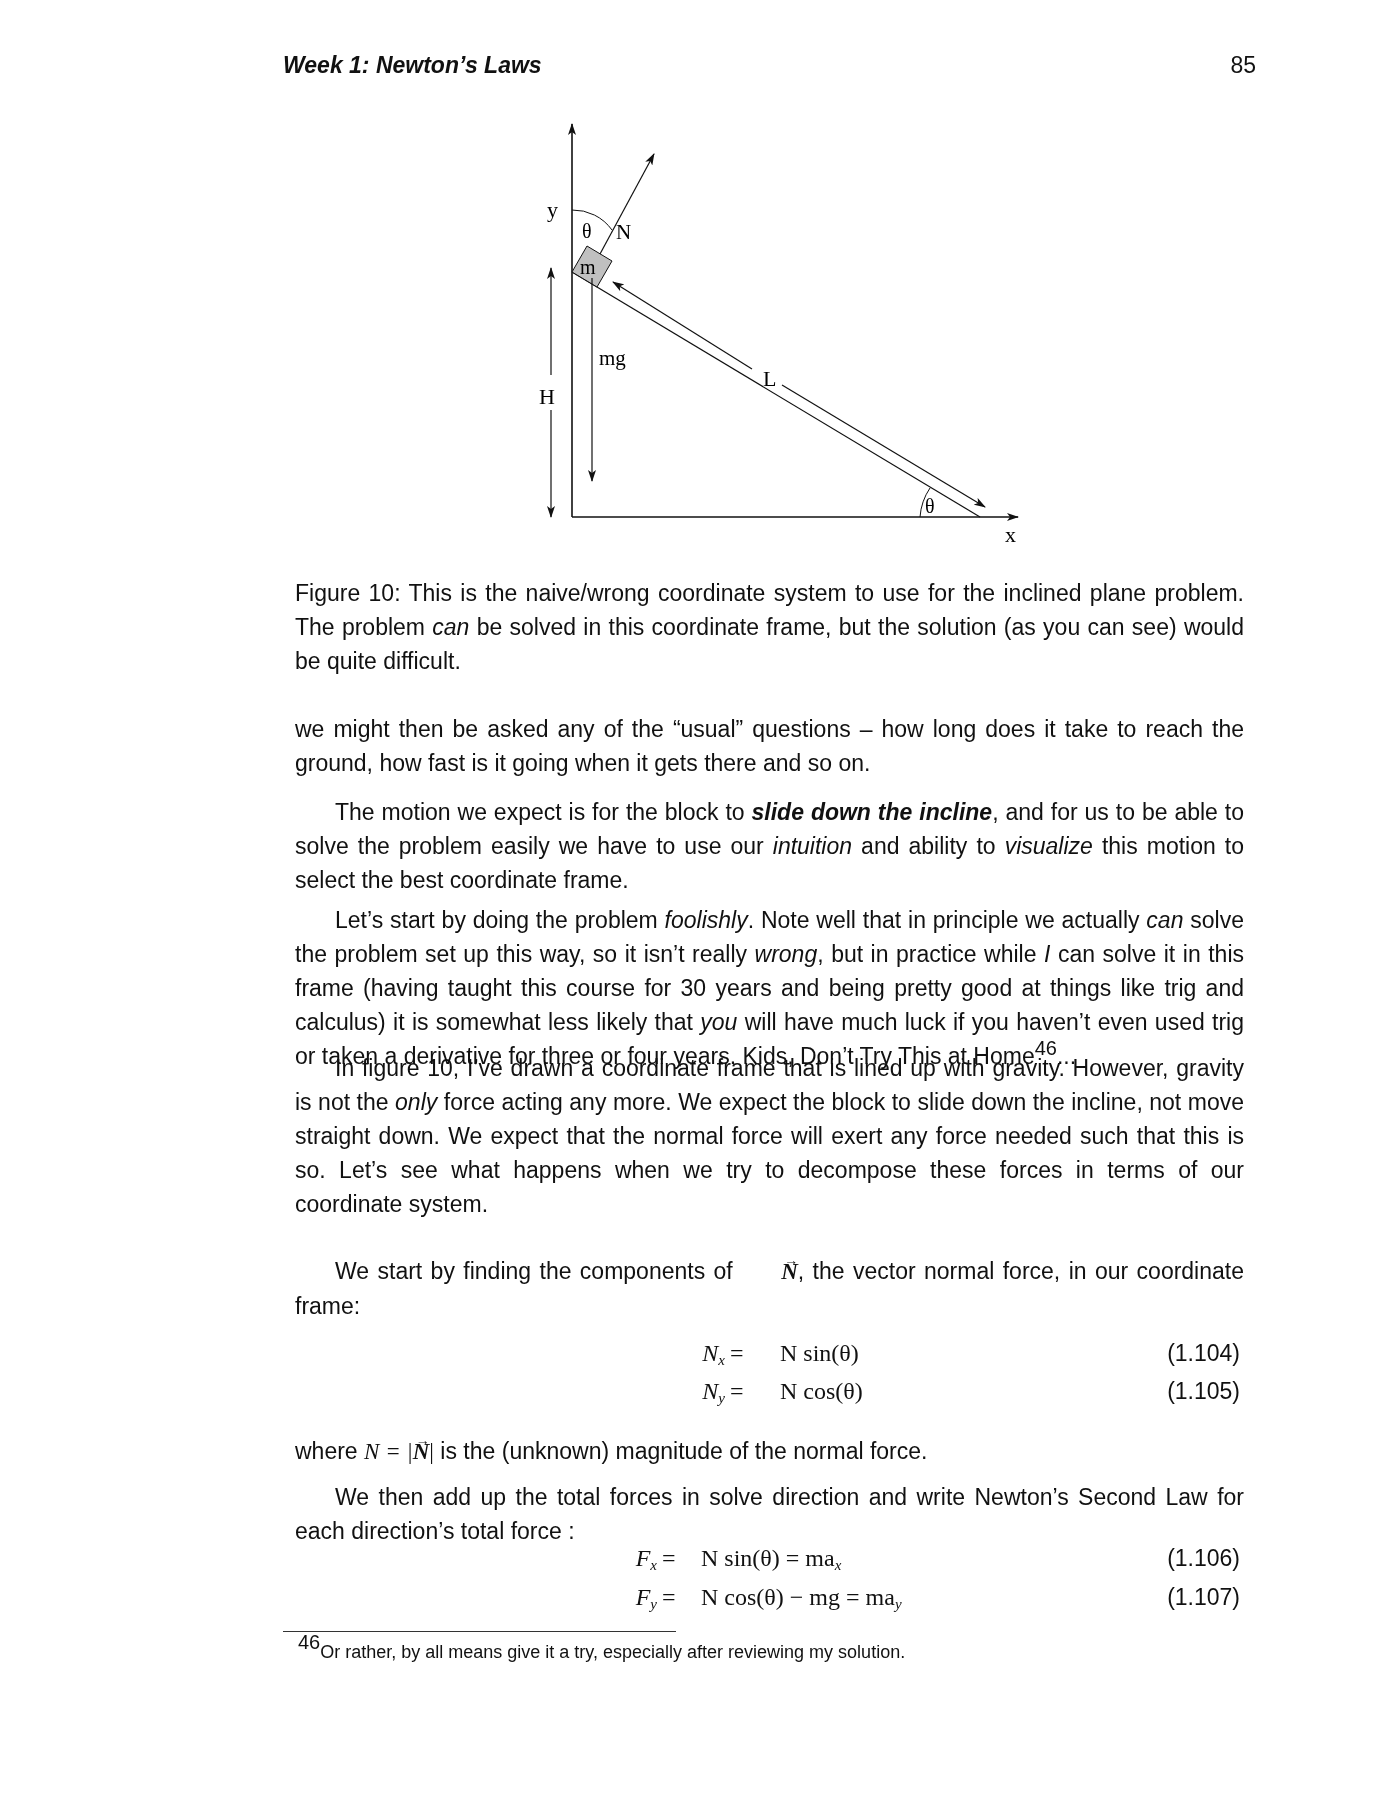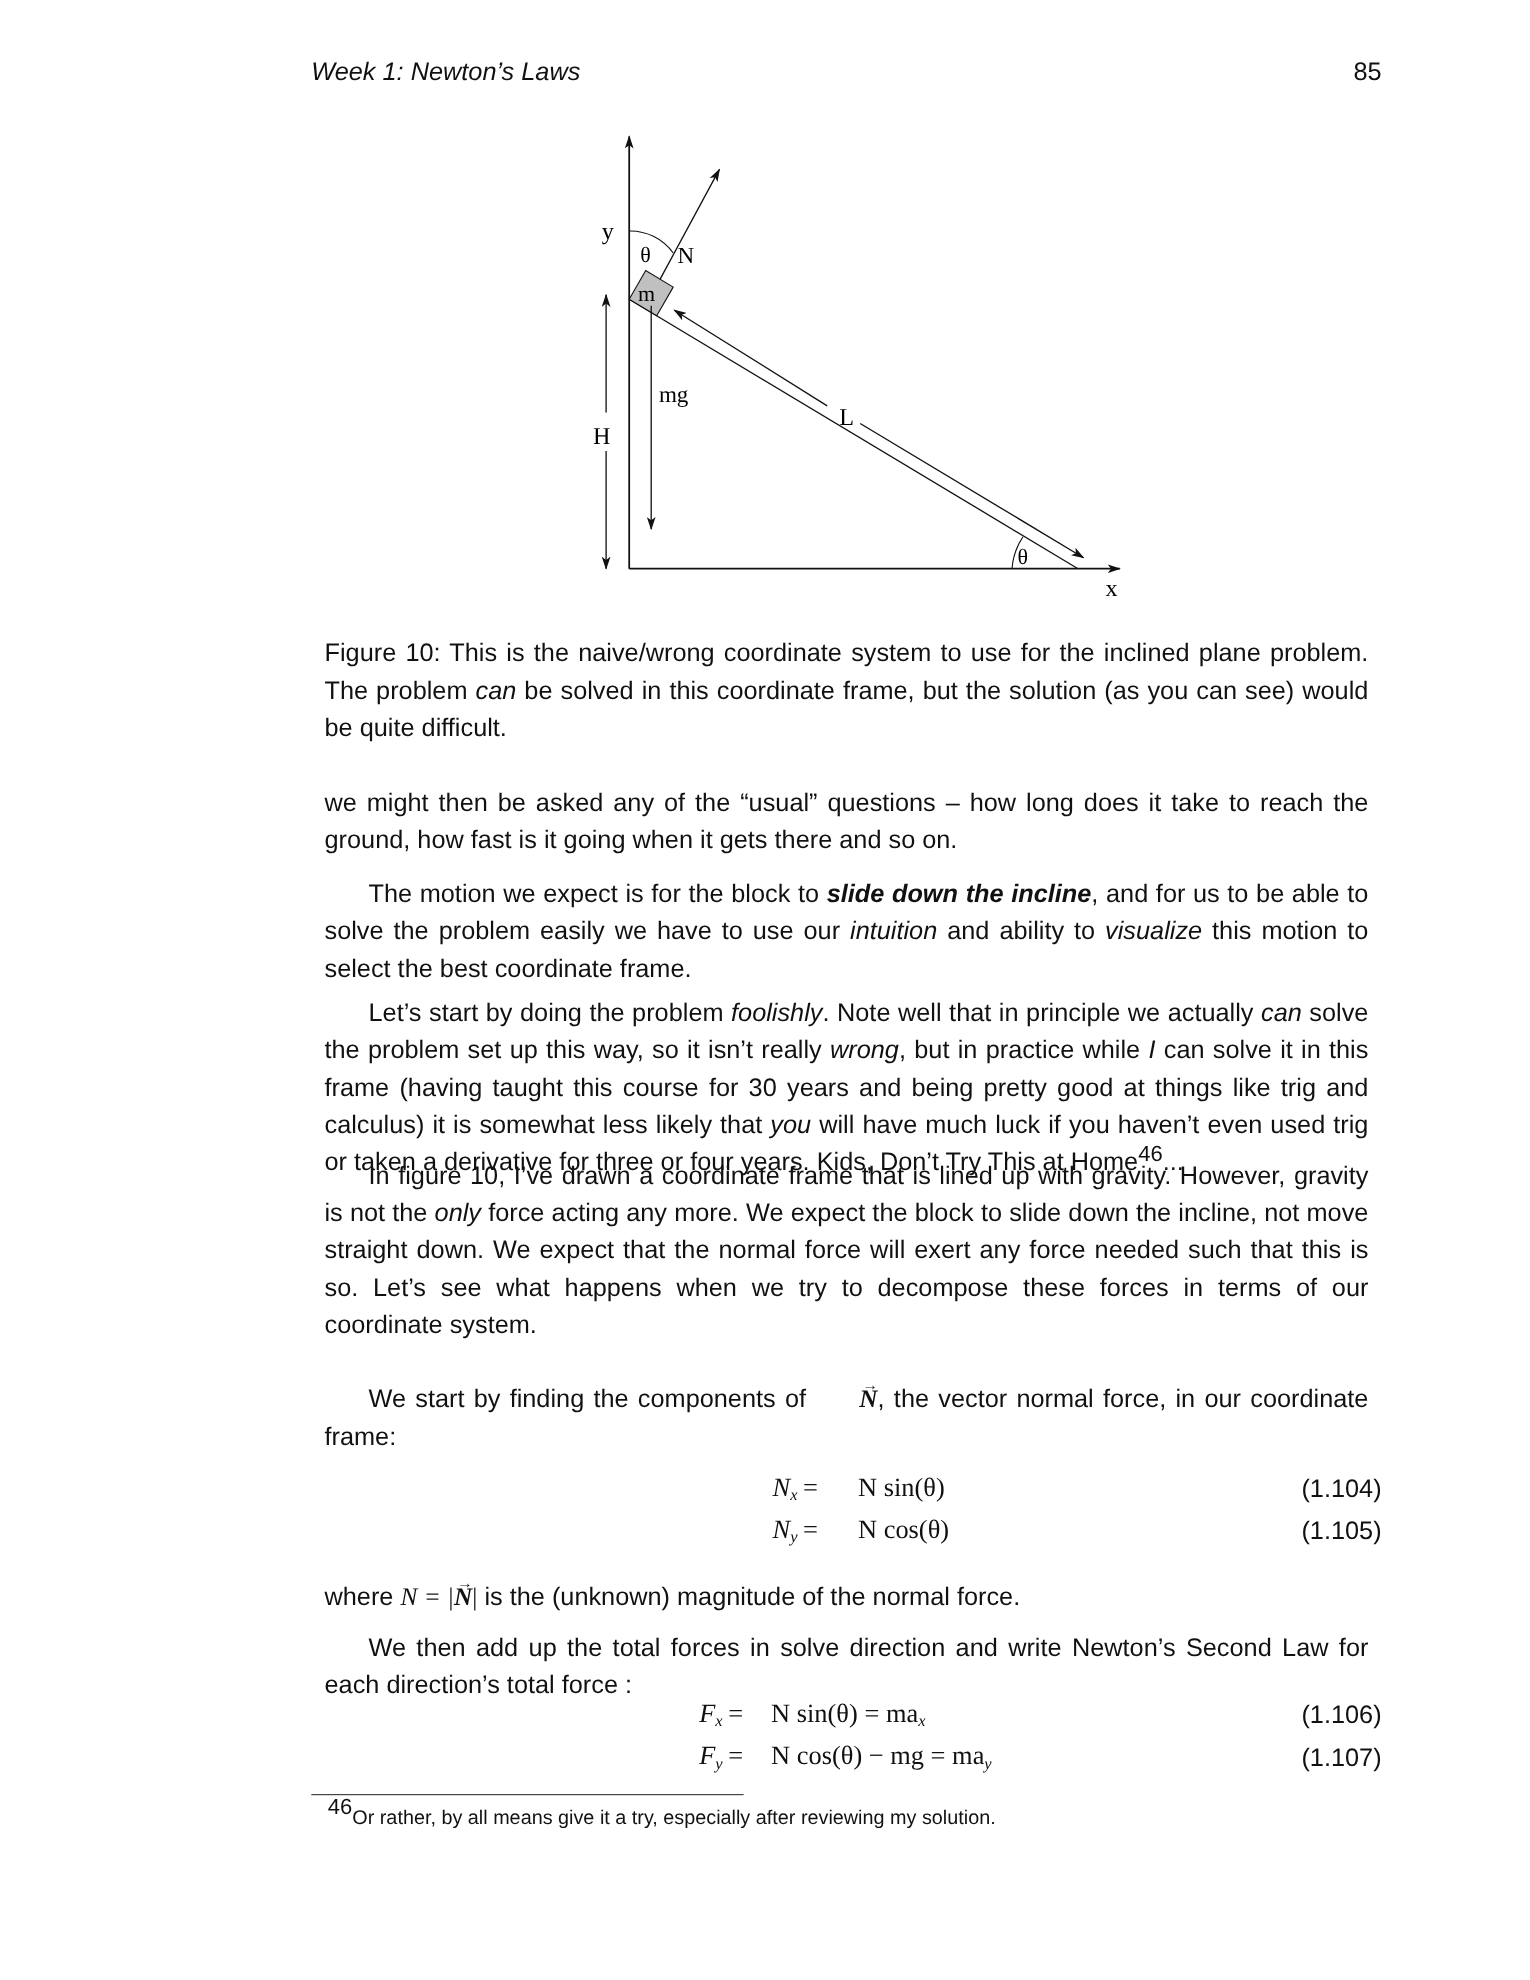--- a/index.html
+++ b/index.html
@@ -2,21 +2,21 @@
 <html><head>
 <meta charset="utf-8">
 <style>
   html, body { margin: 0; padding: 0; background: #ffffff; }
   body { width: 1391px; height: 1800px; position: relative; overflow: hidden; color: #111; }
   .page { position: absolute; left: 0; top: 0; width: 1391px; height: 1800px; }
   .sans { font-family: "Liberation Sans", sans-serif; }
   .serif { font-family: "Liberation Serif", "DejaVu Serif", serif; }
 
   .header { position: absolute; top: 52px; left: 283px; width: 973px; height: 30px; font-size: 23px; }
-  .header .title { position: absolute; left: 0; top: 0; font-style: italic; }
+  .header .title { position: absolute; left: 0; top: 0; font-style: italic; font-weight: bold; }
   .header .pnum { position: absolute; right: 0; top: 0; }
 
   .figure { position: absolute; left: 500px; top: 110px; width: 520px; height: 440px; }
 
   .text { position: absolute; left: 283px; width: 973px; font-size: 23px; line-height: 34px; text-align: justify; }
   .text p { margin: 12px; }
   .indent { text-indent: 40px; }
   .lastline { text-align-last: left; }
 
   .caption { top: 564px; }
@@ -25,21 +25,21 @@
   .p3 { top: 891px; }
   .p4 { top: 1039px; }
   .p5 { top: 1242px; }
   .p6 { top: 1422px; }
   .p7 { top: 1468px; }
 
   .eqrow { position: absolute; left: 283px; width: 973px; height: 34px; font-size: 24px; }
   .eqrow .lhs { position: absolute; text-align: right; font-family: "Liberation Serif", serif; font-style: italic; }
   .eqrow .eq { position: absolute; font-family: "Liberation Serif", serif; }
   .eqrow .rhs { position: absolute; font-family: "Liberation Serif", serif; white-space: nowrap; }
-  .eqrow .num { position: absolute; right: 0; font-family: "Liberation Sans", sans-serif; font-size: 23px; margin-left: 24px; }
+  .eqrow .num { position: absolute; right: 16px; font-family: "Liberation Sans", sans-serif; font-size: 23px; margin-left: 24px; }
   sub { font-size: 15px; vertical-align: -4px; font-style: italic; }
   sup { font-size: 20px; vertical-align: 9px; line-height: 0; }
 
   .e1 { top: 1340px; } .e2 { top: 1378px; }
   .e3 { top: 1545px; } .e4 { top: 1584px; }
 
   .e1 .lhs, .e2 .lhs { left: 392px; width: 50px; }
   .e1 .eq, .e2 .eq { left: 447px; }
   .e1 .rhs, .e2 .rhs { left: 497px; }
   .e3 .lhs, .e4 .lhs { left: 324px; width: 50px; }

